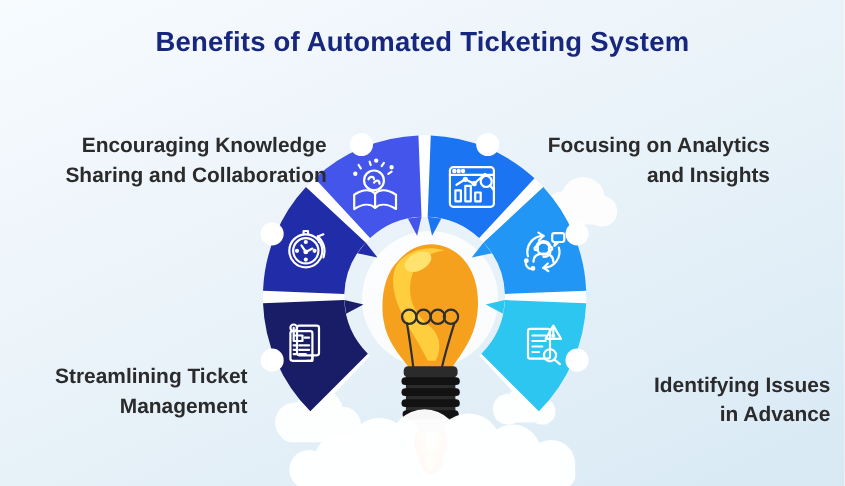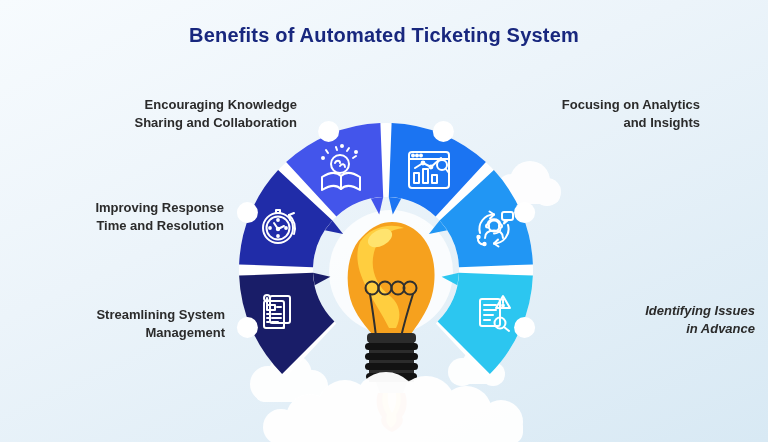--- a/index.html
+++ b/index.html
@@ -6,37 +6,38 @@
   .stage{
     position:relative;
     width:768px;height:442px;
     overflow:hidden;
     background:linear-gradient(155deg,#f7fbfe 0%,#ecf4fa 40%,#d8e9f4 100%);
     font-family:"Liberation Sans","DejaVu Sans",sans-serif;
   }
   .title{
     position:absolute;left:0;top:24px;width:768px;
     text-align:center;
-    font-size:20px;font-weight:800;letter-spacing:.2px;
+    font-size:25px;font-weight:800;letter-spacing:.2px;
     color:#18277e;
   }
   .benefit{
     position:absolute;
-    font-size:13px;font-weight:700;line-height:1.42;
+    font-size:19px;font-weight:700;line-height:1.42;
     color:#2b2b2b;
     white-space:pre-line;
+    margin-top:24px;
   }
   .b-left{text-align:right;}
   .b-right{text-align:right;}
   #b-knowledge{left:40px;top:96px;width:257px;}
   #b-response{left:20px;top:199px;width:204px;}
   #b-ticket{left:25px;top:306px;width:200px;}
   #b-analytics{left:470px;top:96px;width:230px;}
   #b-ai{left:548px;top:199px;width:215px;}
-  #b-issues{left:550px;top:302px;width:205px;font-style:italic;}
+  #b-issues{left:550px;top:314px;width:205px;}
   svg.diagram{position:absolute;left:0;top:0;}
   .icon{stroke:#fff;stroke-width:2;fill:none;stroke-linecap:round;stroke-linejoin:round;}
 </style>
 </head>
 <body>
 
 <div class="stage">
 
   <div class="title" style="color: rgb(24, 39, 126);">Benefits of Automated Ticketing System</div>
 
@@ -220,22 +221,20 @@
       <circle cx="466" cy="412" r="26"></circle>
       <circle cx="501" cy="422" r="22"></circle>
       <circle cx="281" cy="427" r="18"></circle>
       <rect x="268" y="416" width="255" height="28" rx="12"></rect>
     </g>
 
   </svg>
 
   <div class="benefit b-left" id="b-knowledge">Encouraging Knowledge
 Sharing and Collaboration</div>
-  <div class="benefit b-left" id="b-response">Improving Response
-Time and Resolution</div>
-  <div class="benefit b-left" id="b-ticket">Streamlining System
+  <div class="benefit b-left" id="b-ticket">Streamlining Ticket
 Management</div>
   <div class="benefit b-right" id="b-analytics">Focusing on Analytics
 and Insights</div>
   <div class="benefit b-right" id="b-issues">Identifying Issues
 in Advance</div>
 
 </div>
 
 </body></html>

